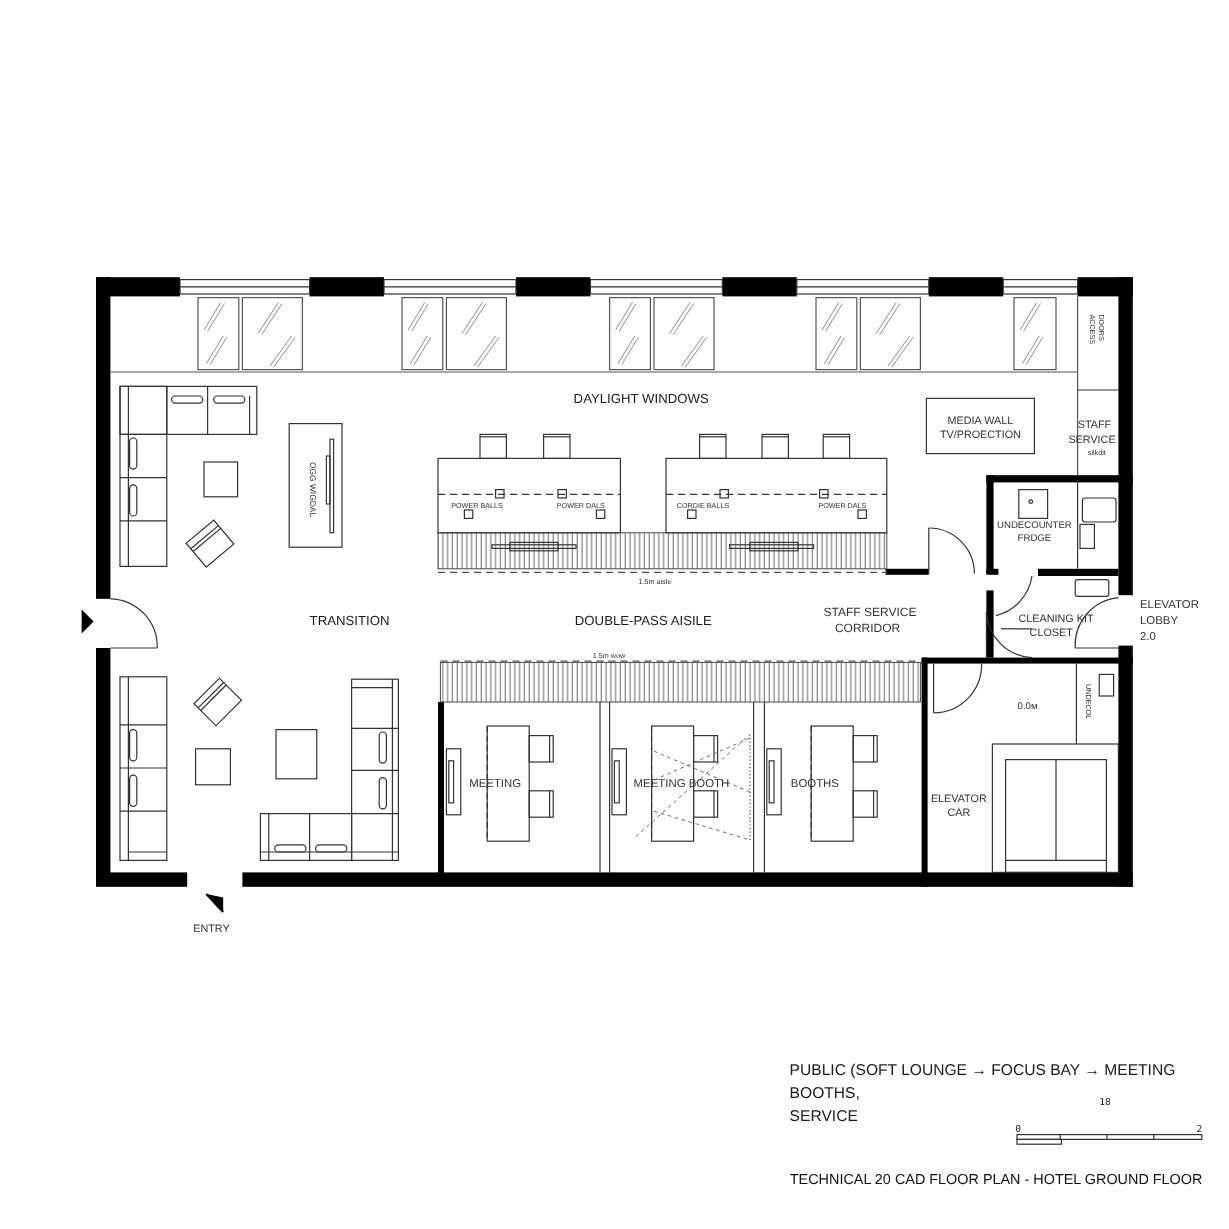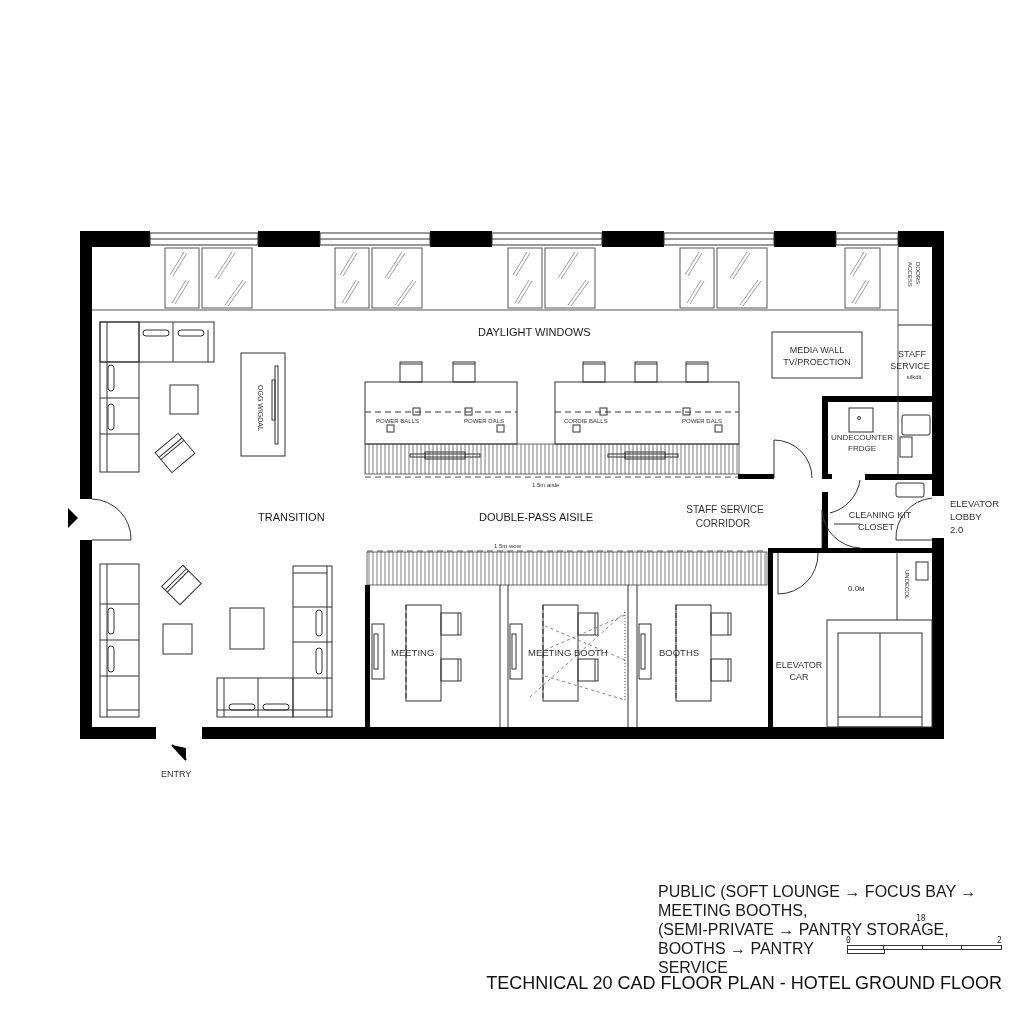--- a/index.html
+++ b/index.html
@@ -1,22 +1,22 @@
 <!DOCTYPE html>
 <html><head>
 <meta charset="utf-8">
 <style>
   html, body { margin:0; padding:0; background:#ffffff; }
   body { width:1024px; height:1024px; position:relative; overflow:hidden; font-family:"Liberation Sans", sans-serif; color:#1a1a1a; }
   #plan { position:absolute; left:0; top:0; width:1024px; height:1024px; }
   .lbl { font-family:"Liberation Sans", sans-serif; font-size:11px; fill:#1a1a1a; }
   .lbl-sm { font-family:"Liberation Sans", sans-serif; font-size:7px; fill:#333; }
   .lbl-xs { font-family:"Liberation Sans", sans-serif; font-size:6px; fill:#333; }
-  .notes { position:absolute; left:658px; top:882px; width:360px; font-size:16px; line-height:19px; color:#1a1a1a; letter-spacing:0; }
-  .title { position:absolute; right:22px; top:972px; text-align:right; font-size:18px; line-height:22px; color:#111; }
+  .notes { position:absolute; left:658px; top:882px; width:360px; font-size:13px; line-height:19px; color:#1a1a1a; letter-spacing:0; }
+  .title { position:absolute; right:22px; top:972px; text-align:right; font-size:12px; line-height:22px; color:#111; }
   .scale-lbl { position:absolute; font-size:8px; color:#222; font-family:"DejaVu Sans Mono", monospace; }
 </style>
 </head>
 <body>
 
 <svg id="plan" viewBox="0 0 1024 1024" xmlns="http://www.w3.org/2000/svg">
 
   <g fill="#000">
 
     <rect x="80" y="231" width="70" height="16"></rect>
@@ -349,21 +349,20 @@
     <text class="lbl-sm" x="799" y="680" text-anchor="middle" style="font-size:9px">CAR</text>
     <text class="lbl-sm" x="848" y="591" style="font-size:8px">0.0м</text>
     <text class="lbl-xs" transform="translate(905 570) rotate(90)">UNDECOL</text>
 
     <text class="lbl-sm" x="161" y="777" style="font-size:9px">ENTRY</text>
   </g>
 </svg>
 
 <div class="notes">
   <div>PUBLIC (SOFT LOUNGE → FOCUS BAY → MEETING BOOTHS,</div>
-  <div>(SEMI-PRIVATE → PANTRY STORAGE, BOOTHS → PANTRY</div>
   <div>SERVICE</div>
 </div>
 
 <div style="position:absolute; left:847px; top:945px; width:155px; height:12px;">
   <div style="position:absolute; left:0; top:0; width:153px; height:3px; border:1px solid #333;"></div>
   <div style="position:absolute; left:0; top:4px; width:36px; height:3px; border:1px solid #333;"></div>
   <div style="position:absolute; left:36px; top:0; width:1px; height:5px; background:#333;"></div>
   <div style="position:absolute; left:75px; top:0; width:1px; height:5px; background:#333;"></div>
   <div style="position:absolute; left:114px; top:0; width:1px; height:5px; background:#333;"></div>
 </div>

